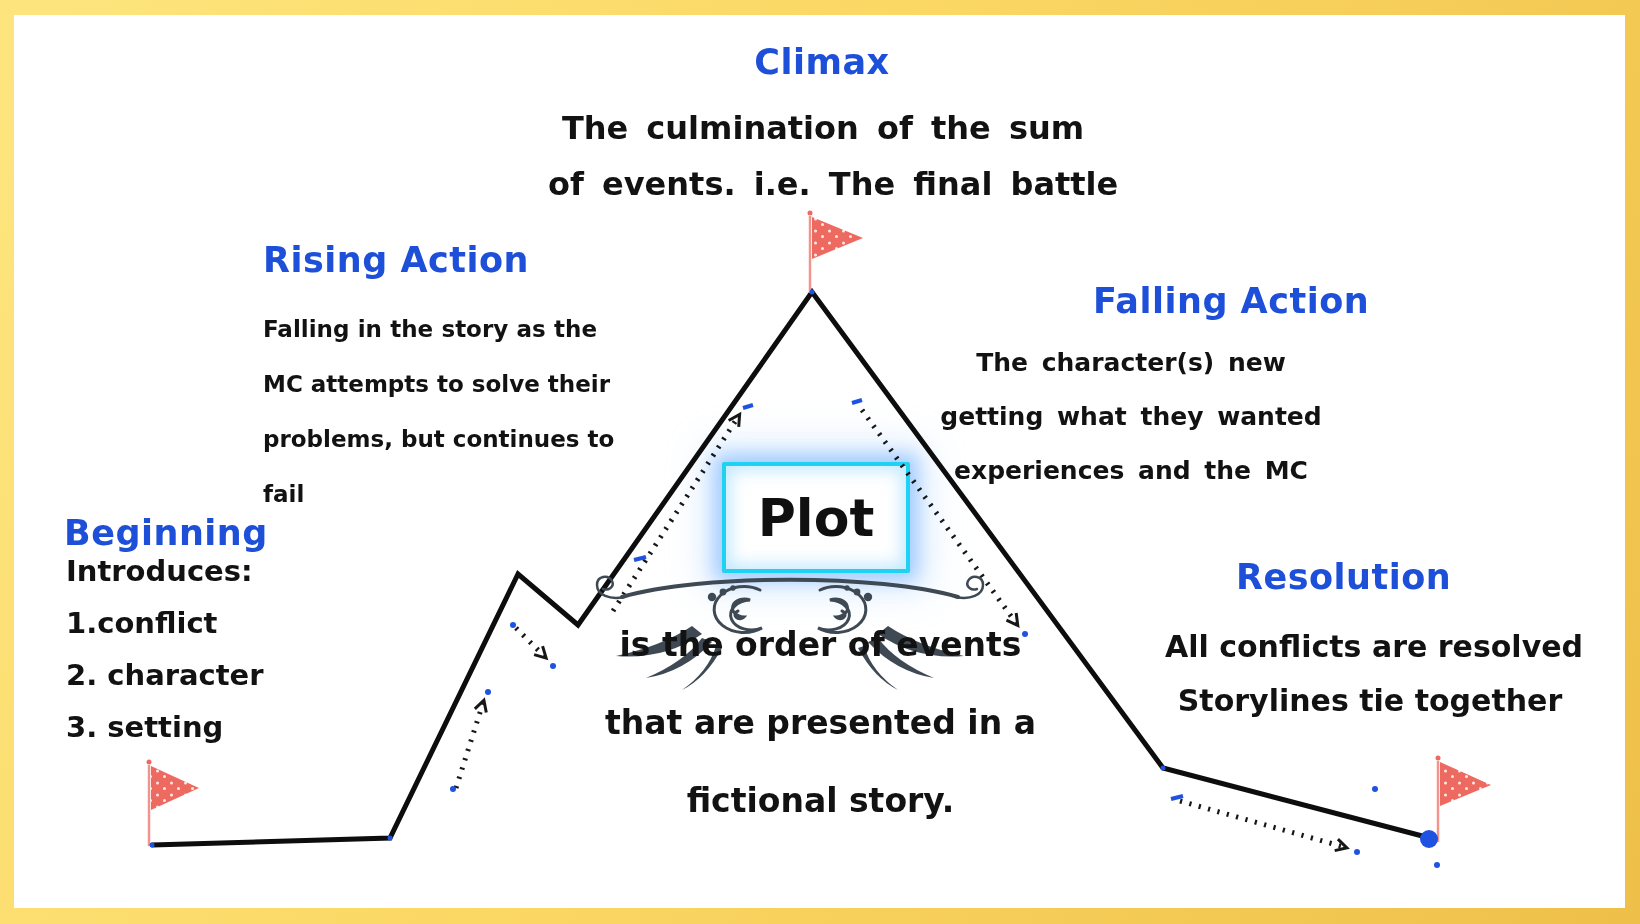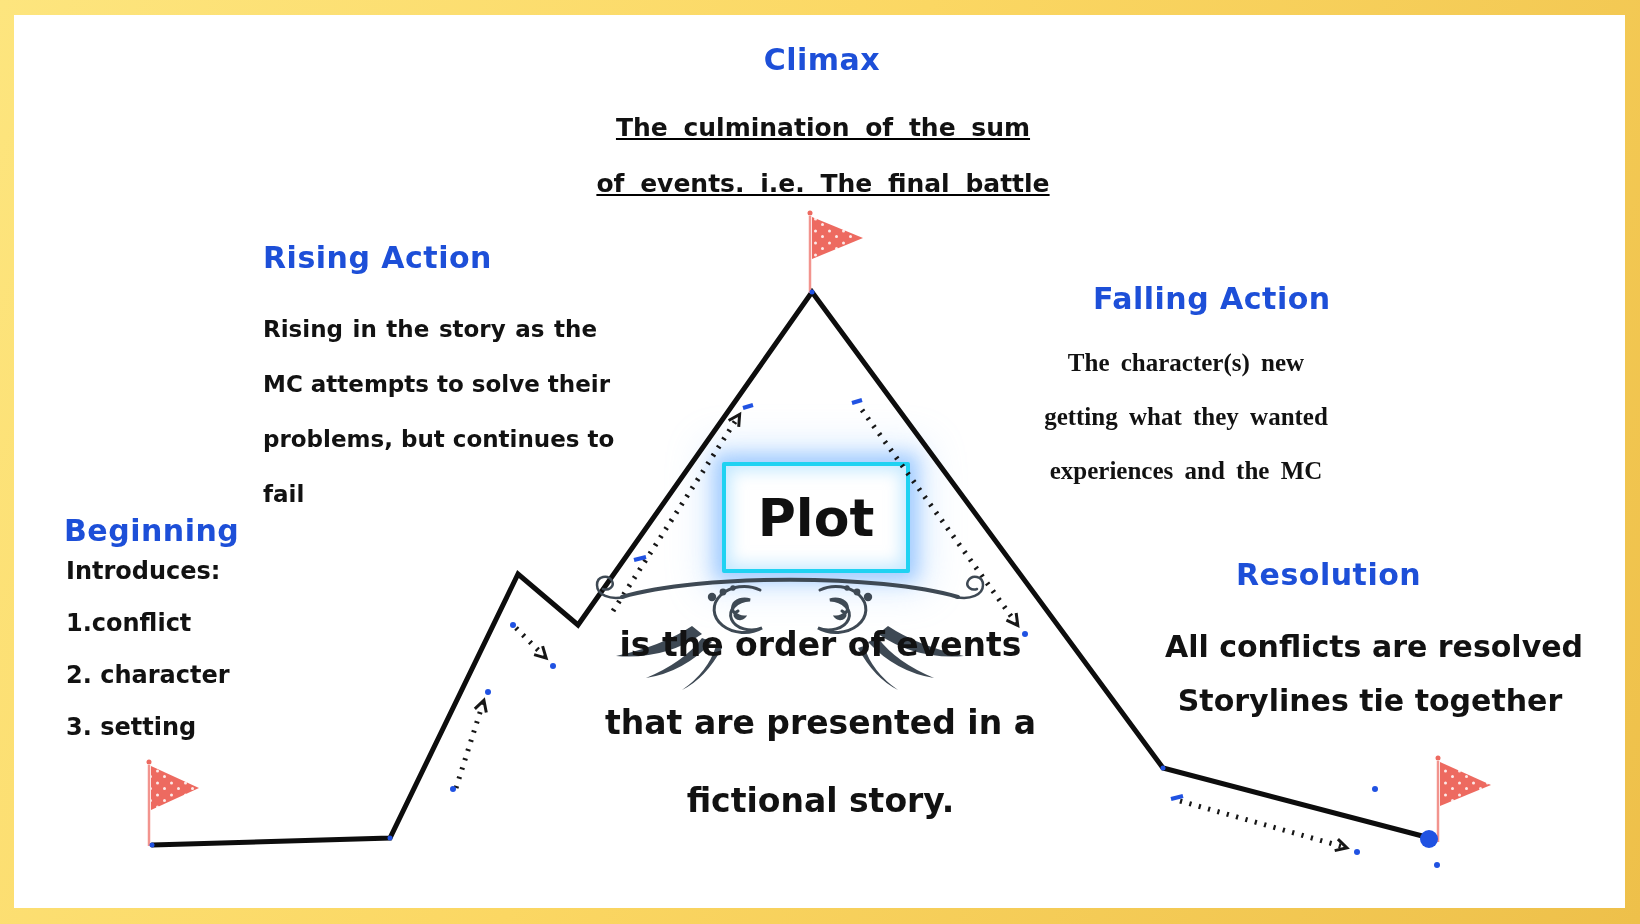--- a/index.html
+++ b/index.html
@@ -10,39 +10,39 @@
     font-family:"DejaVu Sans", sans-serif;
     overflow:hidden;
   }
   .inner{
     position:absolute;left:14px;top:15px;width:1611px;height:893px;
     background:#fff;
   }
   .heading{
     position:absolute;
     color:var(--heading_blue,#1d4fd8);
-    font-weight:bold;font-size:30px;letter-spacing:.5px;
+    font-weight:bold;font-size:35px;letter-spacing:.5px;
     white-space:nowrap;
   }
   .body-line{color:var(--body_black,#121212);font-weight:bold;white-space:nowrap;}
   .block{position:absolute;}
   .center-txt{text-align:center;}
   
   .climax-title{left:572px;top:42px;width:500px;text-align:center;}
-  .climax-body{left:548px;top:100px;width:550px;font-size:25px;line-height:56px;word-spacing:7px;text-decoration:underline;}
+  .climax-body{left:548px;top:100px;width:550px;font-size:32px;line-height:56px;word-spacing:7px;}
   
   .rising-title{left:263px;top:240px;}
   .rising-body{left:263px;top:302px;width:334px;font-size:23px;line-height:55px;}
   .rising-body .jl{text-align:justify;text-align-last:justify;}
   
   .beginning-title{left:64px;top:474px;margin-top:39px;}
-  .beginning-body{left:66px;top:545px;font-size:24px;line-height:52px;}
+  .beginning-body{left:66px;top:545px;font-size:29px;line-height:52px;}
   
   .falling-title{left:1093px;top:281px;}
-  .falling-body{left:981px;top:336px;width:410px;font-size:25px;line-height:54px;word-spacing:5px;font-family:Liberation Serif, serif;}
+  .falling-body{left:926px;top:336px;width:410px;font-size:25px;line-height:54px;word-spacing:5px;}
   
   .resolution-title{left:1236px;top:557px;}
   .resolution-body{left:1165px;top:620px;width:410px;font-size:30px;line-height:54px;}
   
   .statement{left:598px;top:606px;width:445px;font-size:33px;line-height:78px;}
   .statement .body-line{white-space:nowrap;}
   
   .plot-box{
     position:absolute;left:722px;top:462px;width:188px;height:111px;
     box-sizing:border-box;
@@ -149,21 +149,21 @@
   </svg>
 
   <div class="heading climax-title">Climax</div>
   <div class="block climax-body center-txt">
     <div class="body-line">The culmination of the sum</div>
     <div class="body-line">of events. i.e. The final battle</div>
   </div>
 
   <div class="heading rising-title">Rising Action</div>
   <div class="block rising-body">
-    <div class="body-line jl">Rising in the story as the</div>
+    <div class="body-line jl">Falling in the story as the</div>
     <div class="body-line jl">MC attempts to solve their</div>
     <div class="body-line jl">problems, but continues to</div>
     <div class="body-line">fail</div>
   </div>
 
   <div class="heading beginning-title">Beginning</div>
   <div class="block beginning-body">
     <div class="body-line">Introduces:</div>
     <div class="body-line">1.conflict</div>
     <div class="body-line">2. character</div>

